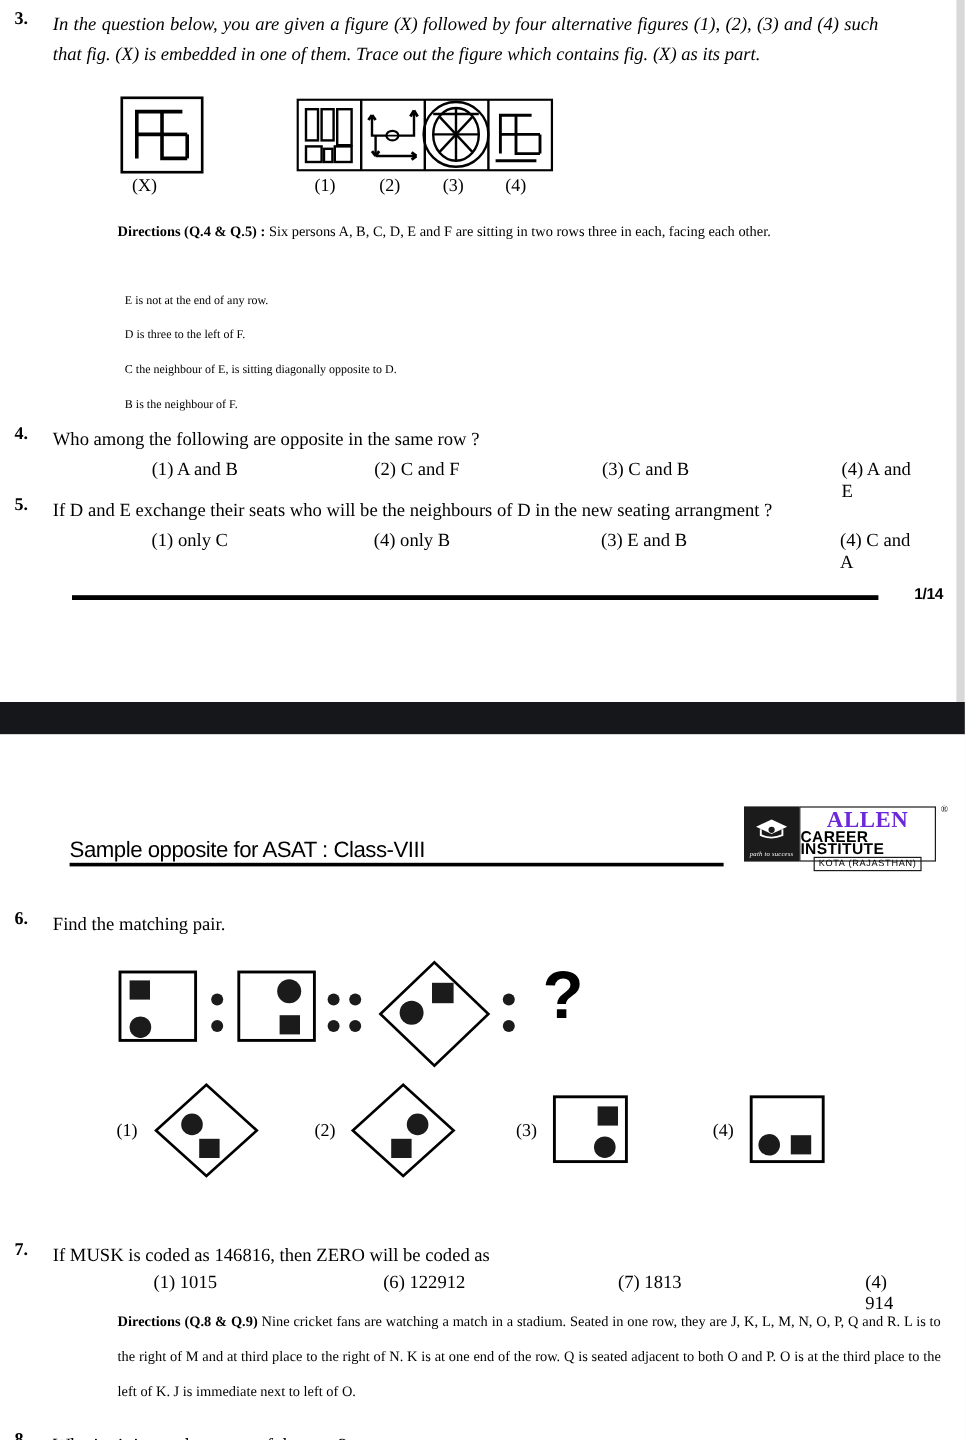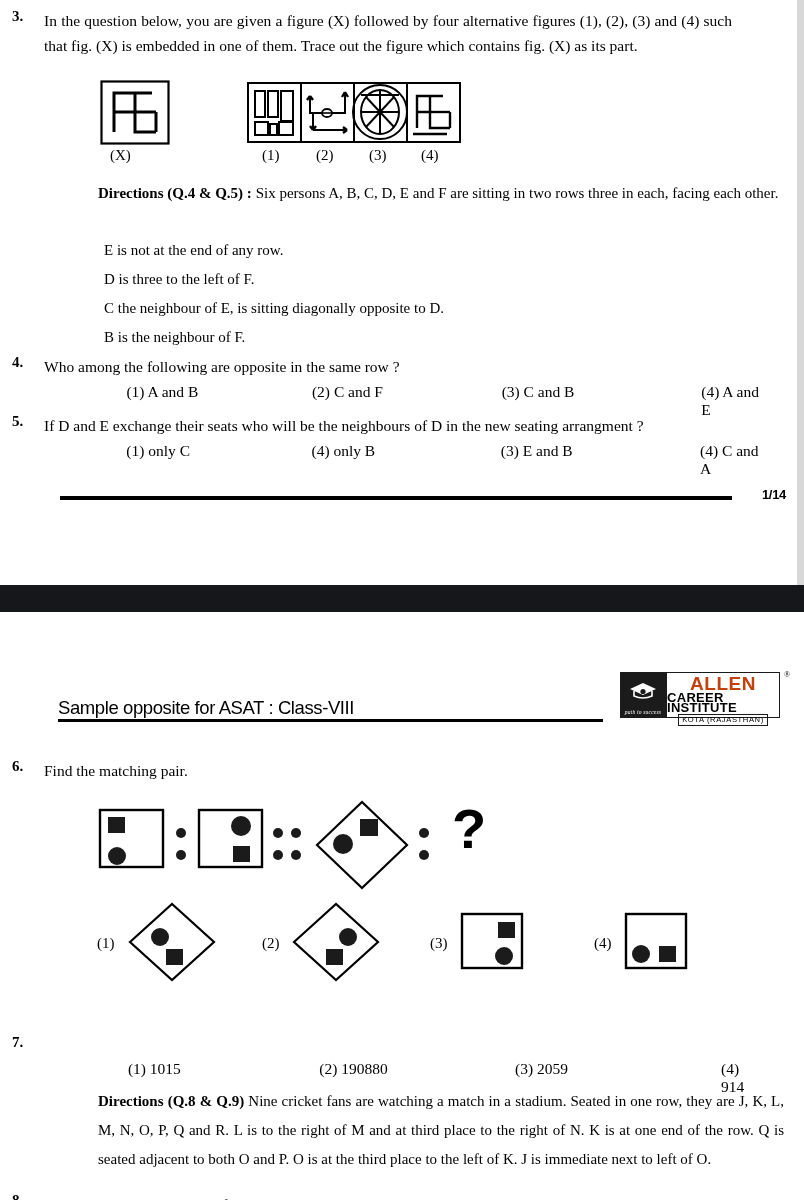--- a/index.html
+++ b/index.html
@@ -14,56 +14,56 @@
   .page{position:absolute;left:0;width:804px;background:#fff;overflow:hidden;}
   #page-one{top:0;height:585px;}
   #page-two{top:612px;height:588px;}
   .page-edge-strip{position:absolute;top:0;right:0;width:7px;height:100%;background:#d8d8d8;}
   .band{position:absolute;left:0;top:585px;width:804px;height:27px;background:#15171a;}
 
   
   .q{position:absolute;display:flex;}
   .qnum{width:44px;flex:0 0 44px;text-align:left;font-weight:bold;font-size:15px;padding-left:12px;box-sizing:border-box;}
   .qbody{font-size:15.5px;line-height:25px;text-align:justify;}
-  .dirs{font-size:15px;line-height:30px;text-align:justify;}
+  .dirs{font-size:12px;line-height:30px;text-align:justify;}
   .dirs b{font-weight:bold;}
-  .stmt{font-size:15px;line-height:29px;}
+  .stmt{font-size:10px;line-height:29px;}
   .opts{position:absolute;font-size:15.5px;display:flex;}
   .opt{display:block;margin-left:45px;}
 
   .figlabel{font-size:15px;}
 
   
   .foot-rule{position:absolute;left:60px;top:496px;width:672px;height:4px;background:#000;}
   .foot-page{position:absolute;right:18px;top:487px;font-family:"Liberation Sans",sans-serif;font-weight:bold;font-size:13px;letter-spacing:-0.3px;}
 
   
   .sample-title{position:absolute;left:58px;top:697px;font-family:"Liberation Sans",sans-serif;font-size:18.5px;letter-spacing:-0.4px;}
   .sample-rule{position:absolute;left:58px;top:719px;width:545px;height:3px;background:#000;}
 
   .logo{position:absolute;left:620px;top:672px;width:160px;height:46px;display:flex;}
   .logo-emblem{width:46px;height:46px;background:#1b1b1b;position:relative;flex:0 0 46px;}
   .logo-emblem .cap{position:absolute;left:7px;top:8px;width:32px;height:20px;}
   .logo-emblem .tag{position:absolute;left:4px;bottom:3px;width:38px;text-align:center;color:#fff;font-family:"Liberation Serif",serif;font-style:italic;font-size:5.5px;letter-spacing:0.2px;}
   .logo-right{flex:1;background:#fff;border:1px solid #1b1b1b;box-sizing:border-box;display:flex;flex-direction:column;align-items:center;justify-content:flex-start;padding-top:1px;}
-  .logo-allen{font-family:Liberation Sans, sans-serif;font-weight:bold;font-size:19px;letter-spacing:0.5px;line-height:19px;color:#c2410c;}
+  .logo-allen{font-family:Liberation Serif, serif;font-weight:bold;font-size:19px;letter-spacing:0.5px;line-height:19px;color:#6d28d9;}
   .logo-ci{font-family:"Liberation Sans",sans-serif;font-weight:bold;font-size:13px;letter-spacing:0.3px;line-height:10px;}
   .logo-kota{font-family:"Liberation Sans",sans-serif;font-size:7.6px;letter-spacing:0.6px;line-height:10px;border:1px solid #1b1b1b;padding:0 3px;margin-top:1px;}
   .logo-reg{position:absolute;right:-10px;top:-2px;font-size:8px;}
 
   svg{display:block;}
 </style>
 </head>
 <body>
 
 <div class="page" id="page-one">
 
   <div class="q" style="left:0;top:8px;width:760px;">
     <div class="qnum">3.</div>
-    <div class="qbody" style="width:688px;">In the question below, you are given a figure (X) followed by four alternative figures (1), (2), (3) and (4) such that fig. (X) is embedded in one of them. Trace out the figure which contains fig. (X) as its part.</div>
+    <div class="qbody" style="width:688px;font-style:italic;">In the question below, you are given a figure (X) followed by four alternative figures (1), (2), (3) and (4) such that fig. (X) is embedded in one of them. Trace out the figure which contains fig. (X) as its part.</div>
   </div>
 
   <div style="position:absolute;left:100px;top:80px;">
     <svg width="70" height="65" viewBox="0 0 70 65">
       <rect x="1.5" y="1.5" width="67" height="62" fill="#fff" stroke="#000" stroke-width="2.2"></rect>
       <path d="M14 52 L14 13 L52 13" fill="none" stroke="#000" stroke-width="3"></path>
       <path d="M14 32 L35 32 L35 52 L56 52" fill="none" stroke="#000" stroke-width="3"></path>
       <path d="M35 13 L35 32" fill="none" stroke="#000" stroke-width="3"></path>
       <path d="M56 32 L56 52" fill="none" stroke="#000" stroke-width="3"></path>
       <path d="M35 32 L56 32" fill="none" stroke="#000" stroke-width="3"></path>
@@ -267,26 +267,27 @@
   <div style="position:absolute;left:624px;top:300px;">
     <svg width="64" height="58" viewBox="0 0 64 58">
       <rect x="2" y="2" width="60" height="54" fill="#fff" stroke="#000" stroke-width="2.4"></rect>
       <circle cx="17" cy="42" r="9" fill="#1b1b1b"></circle>
       <rect x="35" y="34" width="17" height="16" fill="#1b1b1b"></rect>
     </svg>
   </div>
 
   <div class="q" style="left:0;top:422px;width:760px;">
     <div class="qnum">7.</div>
+    <div class="qbody">If MUSK is coded as 146816, then ZERO will be coded as</div>
   </div>
   <div class="opts" style="left:0;top:448px;width:760px;">
     <div class="opt" style="width:44px;"></div>
     <div class="opt" style="width:170px;">(1) 1015</div>
-    <div class="opt" style="width:175px;">(2) 190880</div>
-    <div class="opt" style="width:187px;">(3) 2059</div>
+    <div class="opt" style="width:175px;">(6) 122912</div>
+    <div class="opt" style="width:187px;">(7) 1813</div>
     <div class="opt">(4) 914</div>
   </div>
 
   <div class="dirs" style="position:absolute;left:98px;top:475px;width:686px;line-height:29px;">
     <b>Directions (Q.8 &amp; Q.9)</b><span> Nine cricket fans are watching a match in a stadium. Seated in one row, they are J, K, L, M, N, O, P, Q and R. L is to the right of M and at third place to the right of N. K is at one end of the row. Q is seated adjacent to both O and P. O is at the third place to the left of K. J is immediate next to left of O.</span>
   </div>
 
   <div class="q" style="left:0;top:580px;width:760px;">
     <div class="qnum">8.</div>
     <div class="qbody">Who is sitting at the centre of the row ?</div>

